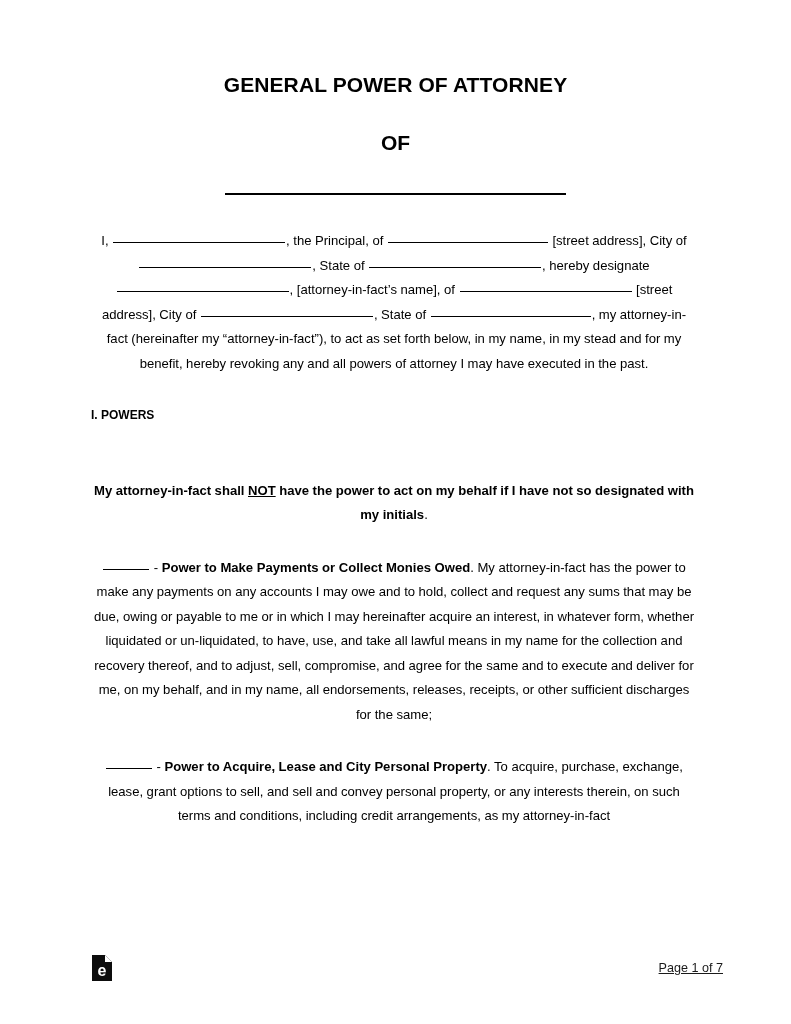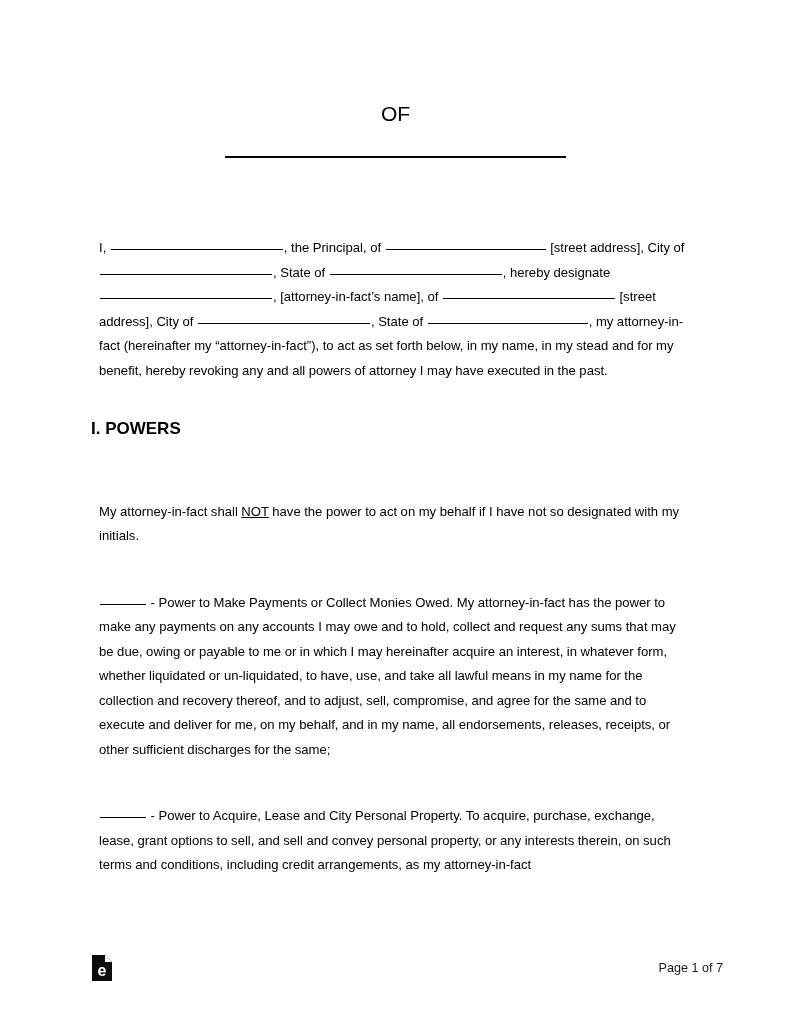--- a/index.html
+++ b/index.html
@@ -30,23 +30,23 @@
   }
   .doc-title {
     font-size: 21px;
     font-weight: bold;
     letter-spacing: 0.1px;
     line-height: 1.0;
     margin: 0;
   }
   .doc-title-of {
     font-size: 21px;
-    font-weight: normal;
+    font-weight: bold;
     line-height: 1.0;
-    margin: 0;
+    margin: 8px;
     padding-top: 29px;
   }
   .title-rule-wrap {
     padding-top: 32px;
   }
   .title-rule {
     width: 341px;
     height: 2px;
     background: #000000;
     margin: 0 auto;
@@ -54,37 +54,37 @@
 
   
   .body-area {
     position: absolute;
     left: 91px;
     top: 228px;
     width: 606px;
   }
 
   p.para {
-    margin: 8px;
+    margin: 1px;
     font-size: 13.1px;
     line-height: 24.5px;
-    text-align: left;
+    text-align: center;
     word-spacing: -0.1px;
   }
   .gap-md  { height: 25px; }
   .gap-lg  { height: 26px; }
 
   .section-head {
     margin: 0;
-    font-size: 17px;
+    font-size: 12px;
     font-weight: bold;
     line-height: 24.5px;
   }
 
-  b, .b { font-weight: normal; }
+  b, .b { font-weight: bold; }
   .u { text-decoration: underline; }
 
   
   .blank {
     display: inline-block;
     border-bottom: 1px solid #000000;
     vertical-align: 2px;
     height: 12px;
     margin: 0 1px;
   }
@@ -105,28 +105,30 @@
   }
   .brand-logo {
     width: 22px;
     height: 28px;
     display: block;
   }
   .page-num {
     font-size: 12.6px;
     line-height: 1;
     color: #1a1a1a;
+    text-decoration: underline;
   }
 </style>
 </head>
 <body>
 
 <div class="page">
 
   <div class="title-block">
+    <h1 class="doc-title">GENERAL POWER OF ATTORNEY</h1>
     <h1 class="doc-title-of">OF</h1>
     <div class="title-rule-wrap">
       <div class="title-rule"></div>
     </div>
   </div>
 
   <div class="body-area">
 
     <p class="para"><span>I, </span><span class="blank blank-lg"></span><span>, the Principal, of </span><span class="blank blank-md"></span><span> [street address], City of </span><span class="blank blank-lg"></span><span>, State of </span><span class="blank blank-lg"></span><span>, hereby designate </span><span class="blank blank-lg"></span><span>, [attorney-in-fact’s name], of </span><span class="blank blank-lg"></span><span> [street address], City of </span><span class="blank blank-lg"></span><span>, State of </span><span class="blank blank-md"></span><span>, my attorney-in-fact (hereinafter my “attorney-in-fact”), to act as set forth below, in my name, in my stead and for my benefit, hereby revoking any and all powers of attorney I may have executed in the past.</span></p>
 

